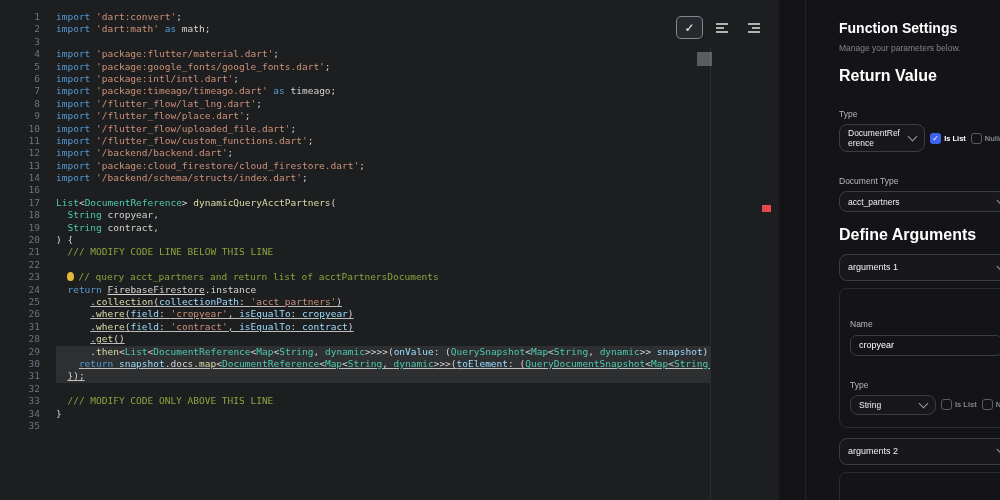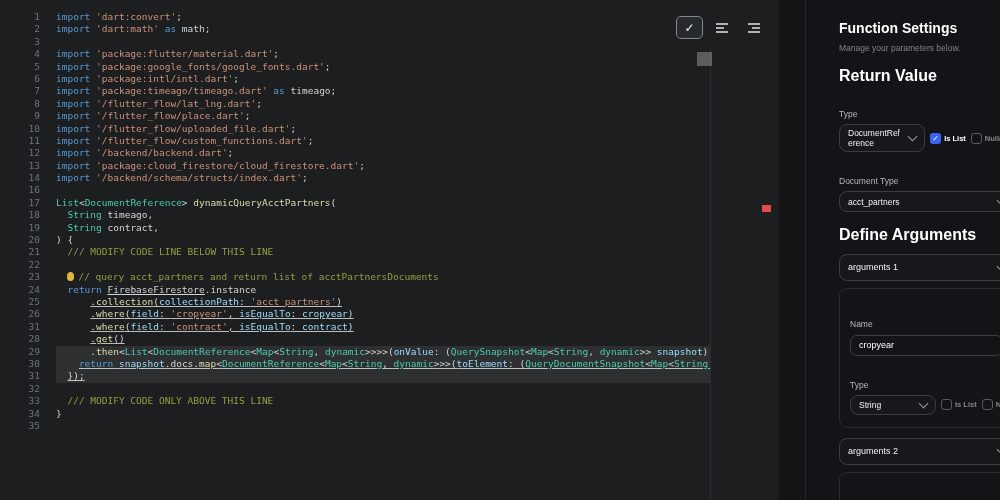--- a/index.html
+++ b/index.html
@@ -126,21 +126,21 @@
       <div class="code-row">
         <span class="ln">16</span>
         <span class="lc"></span>
       </div>
       <div class="code-row">
         <span class="ln">17</span>
         <span class="lc"><span class="typ">List</span><span class="pln">&lt;</span><span class="typ">DocumentReference</span><span class="pln">&gt; </span><span class="fn">dynamicQueryAcctPartners</span><span class="pln">(</span></span>
       </div>
       <div class="code-row">
         <span class="ln">18</span>
-        <span class="lc"><span class="pln">  </span><span class="typ">String</span><span class="pln"> timeago,</span></span>
+        <span class="lc"><span class="pln">  </span><span class="typ">String</span><span class="pln"> cropyear,</span></span>
       </div>
       <div class="code-row">
         <span class="ln">19</span>
         <span class="lc"><span class="pln">  </span><span class="typ">String</span><span class="pln"> contract,</span></span>
       </div>
       <div class="code-row">
         <span class="ln">20</span>
         <span class="lc"><span class="pln">) {</span></span>
       </div>
       <div class="code-row">

